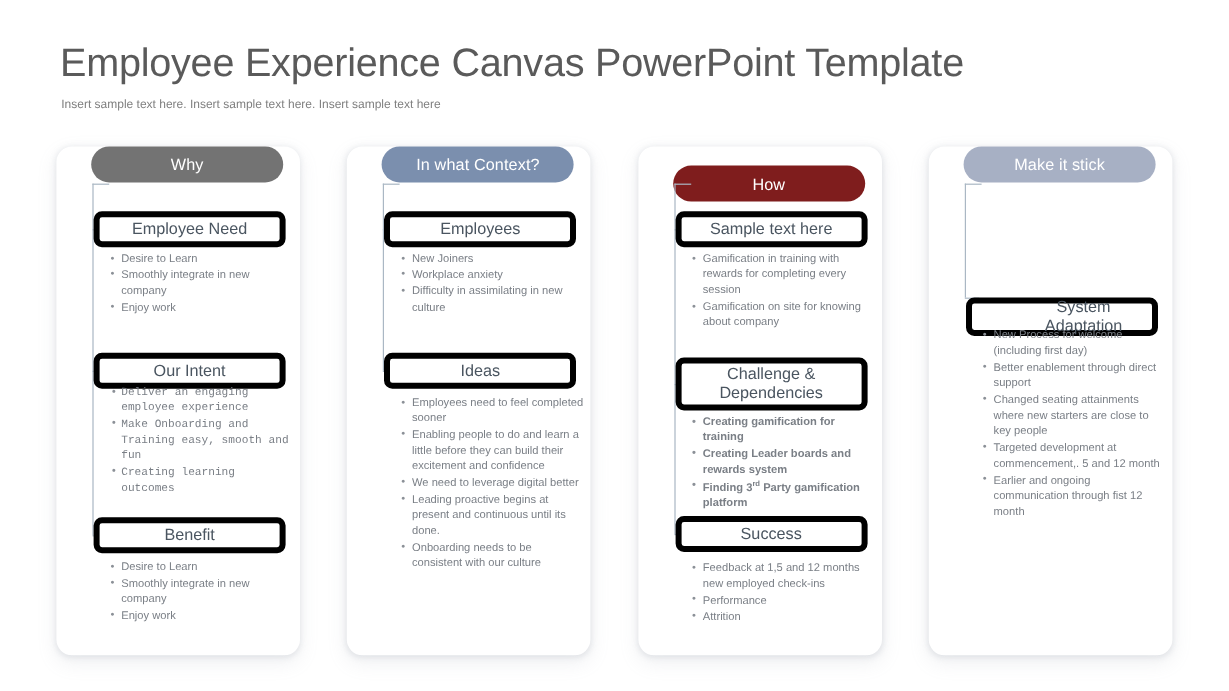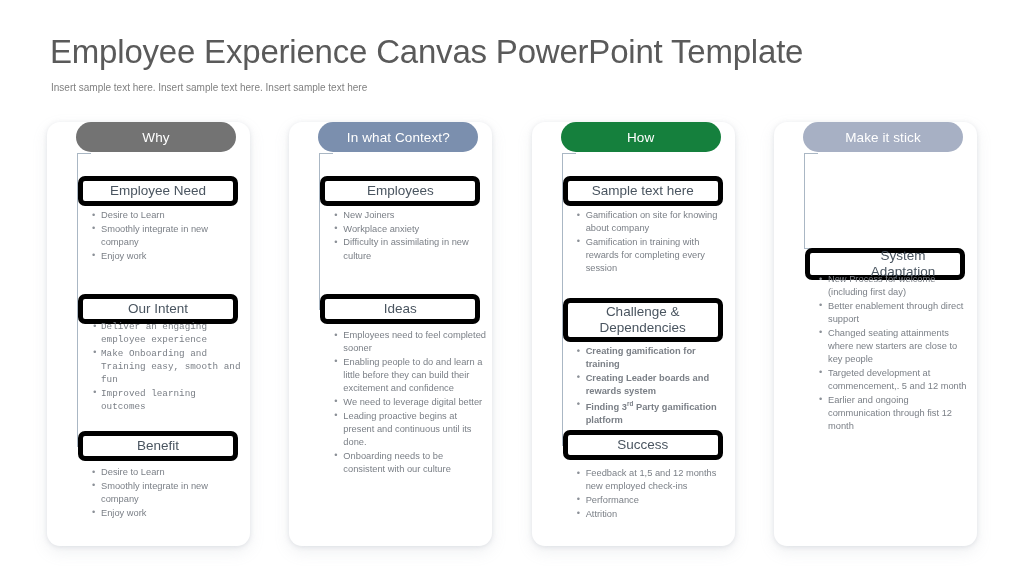--- a/index.html
+++ b/index.html
@@ -121,21 +121,21 @@
           <li>Smoothly integrate in new company</li>
           <li>Enjoy work</li>
         </ul>
         <div class="stub" style="top: 187px; width: 12px;"></div>
         <div class="node" style="top: 172px; height: 30px;">
           <span>Our Intent</span>
         </div>
         <ul class="bullets" style="top: 198px; font-family: Liberation Mono, monospace;">
           <li>Deliver an engaging employee experience</li>
           <li>Make Onboarding and Training easy, smooth and fun</li>
-          <li>Improved learning outcomes</li>
+          <li>Creating learning outcomes</li>
         </ul>
         <div class="stub" style="top: 324px; width: 12px;"></div>
         <div class="node" style="top: 309px; height: 30px;">
           <span>Benefit</span>
         </div>
         <ul class="bullets" style="top: 344px;">
           <li>Desire to Learn</li>
           <li>Smoothly integrate in new company</li>
           <li>Enjoy work</li>
         </ul>
@@ -161,32 +161,32 @@
         </div>
         <ul class="bullets" style="top: 207px;">
           <li>Employees need to feel completed sooner</li>
           <li>Enabling people to do and learn a little before they can build their excitement and confidence</li>
           <li>We need to leverage digital better</li>
           <li>Leading proactive begins at present and continuous until its done.</li>
           <li>Onboarding needs to be consistent with our culture</li>
         </ul>
       </div>
       <div class="card">
-        <div class="pill" style="background: #15803d;">
+        <div class="pill" style="background: #7f1d1d; margin-top: 16px;">
           <span>How</span>
         </div>
         <div class="trunk" style="top: 31px; height: 292px;"></div>
         <div class="stub" style="top: 31px; width: 14px;"></div>
         <div class="stub" style="top: 69px; width: 12px;"></div>
         <div class="node" style="top: 54px; height: 30px;">
           <span>Sample text here</span>
         </div>
         <ul class="bullets" style="top: 87px;">
+          <li>Gamification in training with rewards for completing every session</li>
           <li>Gamification on site for knowing about company</li>
-          <li>Gamification in training with rewards for completing every session</li>
         </ul>
         <div class="stub" style="top: 198px; width: 12px;"></div>
         <div class="node" style="top: 176px; height: 44px;">
           <span>Challenge &amp; Dependencies</span>
         </div>
         <ul class="bullets" style="top: 223px; font-weight: bold;">
           <li>Creating gamification for training</li>
           <li>Creating Leader boards and rewards system</li>
           <li>Finding 3<sup>rd</sup> Party gamification platform</li>
         </ul>

